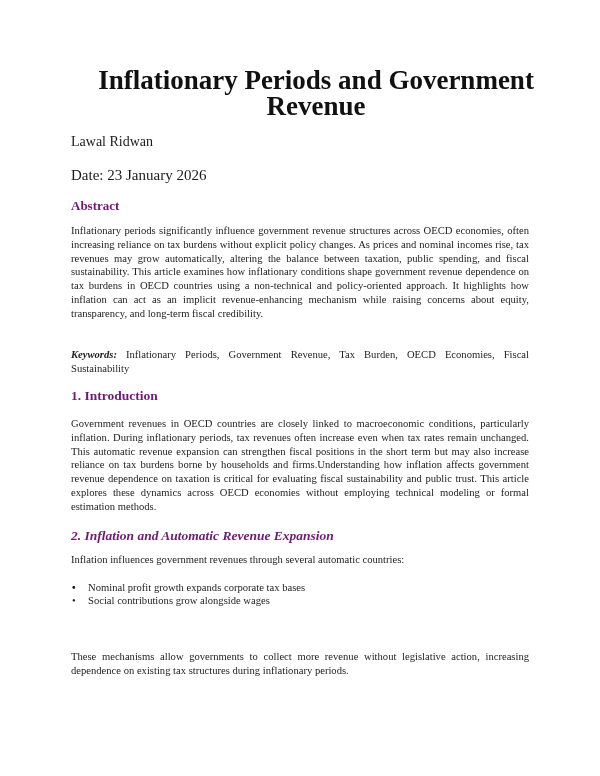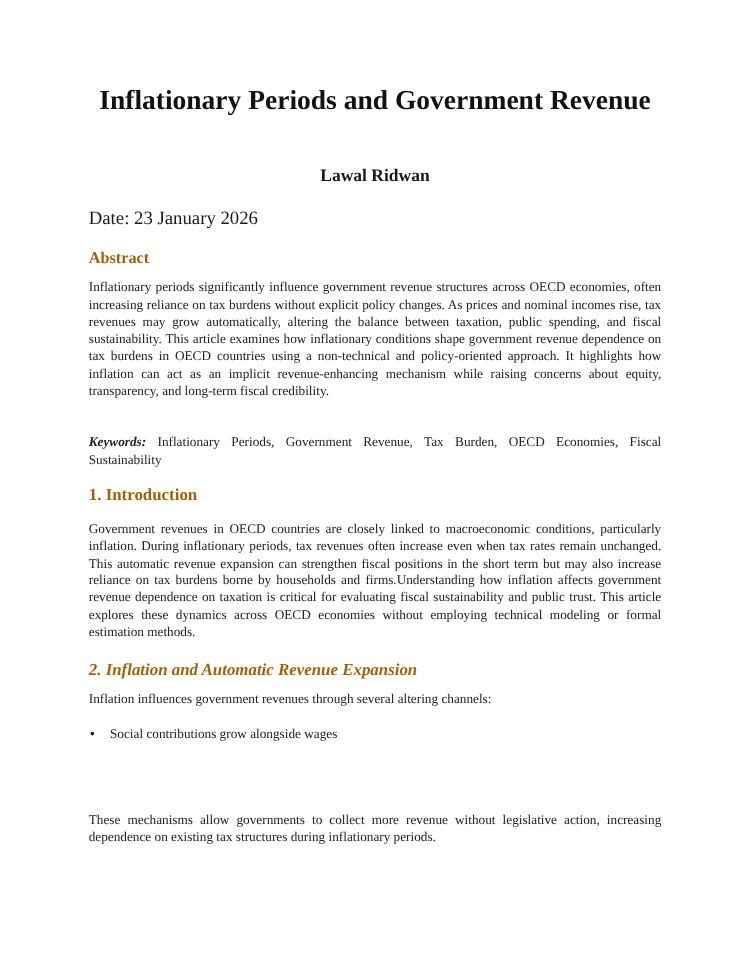--- a/index.html
+++ b/index.html
@@ -16,58 +16,57 @@
       color: #1a1a1a;
     }
     .page {
       position: absolute;
       left: 71px;
       top: 0;
       width: 458px;
     }
     .title {
       position: absolute;
-      left: 0;
+      left: 16px;
       top: 67px;
       width: 458px;
       text-align: center;
       font-weight: bold;
-      font-size: 22px;
+      font-size: 27px;
       line-height: 26px;
       color: #111;
       margin: 0;
     }
     .author {
       position: absolute;
       left: 0;
       top: 133px;
       width: 458px;
-      text-align: center;
-      font-weight: bold;
+      font-weight: normal;
       font-size: 14px;
       line-height: 18px;
       margin: 0;
     }
     .date {
       position: absolute;
       left: 0;
       top: 166px;
       font-weight: normal;
       font-size: 15px;
       line-height: 18px;
       margin: 0;
     }
     h2 {
       position: absolute;
       left: 0;
       margin: 0;
       font-weight: bold;
       font-size: 13.5px;
       line-height: 17px;
-      color: #a16207;
+      color: #701a75;
     }
     .h-abstract { top: 197px; font-size: 13px; }
     .h-intro { top: 387px; }
     .h-sec2 { top: 527px; font-style: italic; }
     p, ul {
       margin: 0;
       padding: 0;
     }
     .body-text {
       position: absolute;
@@ -119,24 +118,24 @@
 
   <h2 class="h-abstract">Abstract</h2>
   <p class="body-text abstract-text">Inflationary periods significantly influence government revenue structures across OECD economies, often increasing reliance on tax burdens without explicit policy changes. As prices and nominal incomes rise, tax revenues may grow automatically, altering the balance between taxation, public spending, and fiscal sustainability. This article examines how inflationary conditions shape government revenue dependence on tax burdens in OECD countries using a non-technical and policy-oriented approach. It highlights how inflation can act as an implicit revenue-enhancing mechanism while raising concerns about equity, transparency, and long-term fiscal credibility.</p>
 
   <p class="body-text keywords"><span class="kw-label">Keywords:</span><span> Inflationary Periods, Government Revenue, Tax Burden, OECD Economies, Fiscal Sustainability</span></p>
 
   <h2 class="h-intro">1. Introduction</h2>
   <p class="body-text intro-text">Government revenues in OECD countries are closely linked to macroeconomic conditions, particularly inflation. During inflationary periods, tax revenues often increase even when tax rates remain unchanged. This automatic revenue expansion can strengthen fiscal positions in the short term but may also increase reliance on tax burdens borne by households and firms.Understanding how inflation affects government revenue dependence on taxation is critical for evaluating fiscal sustainability and public trust. This article explores these dynamics across OECD economies without employing technical modeling or formal estimation methods.</p>
 
   <h2 class="h-sec2">2. Inflation and Automatic Revenue Expansion</h2>
-  <p class="body-text sec2-intro">Inflation influences government revenues through several altering channels:</p>
+  <p class="body-text sec2-intro">Inflation influences government revenues through several automatic countries:</p>
 
   <ul class="sec2-list">
     <li><span class="bullet">•</span></li>
     <li><span class="bullet">•</span></li>
-    <li><span class="bullet">•</span></li>
+    <li><span class="bullet">•</span><span>Nominal profit growth expands corporate tax bases</span></li>
     <li><span class="bullet">•</span><span>Social contributions grow alongside wages</span></li>
   </ul>
 
   <p class="body-text sec2-outro">These mechanisms allow governments to collect more revenue without legislative action, increasing dependence on existing tax structures during inflationary periods.</p>
 
 </div>
 
 </body></html>

